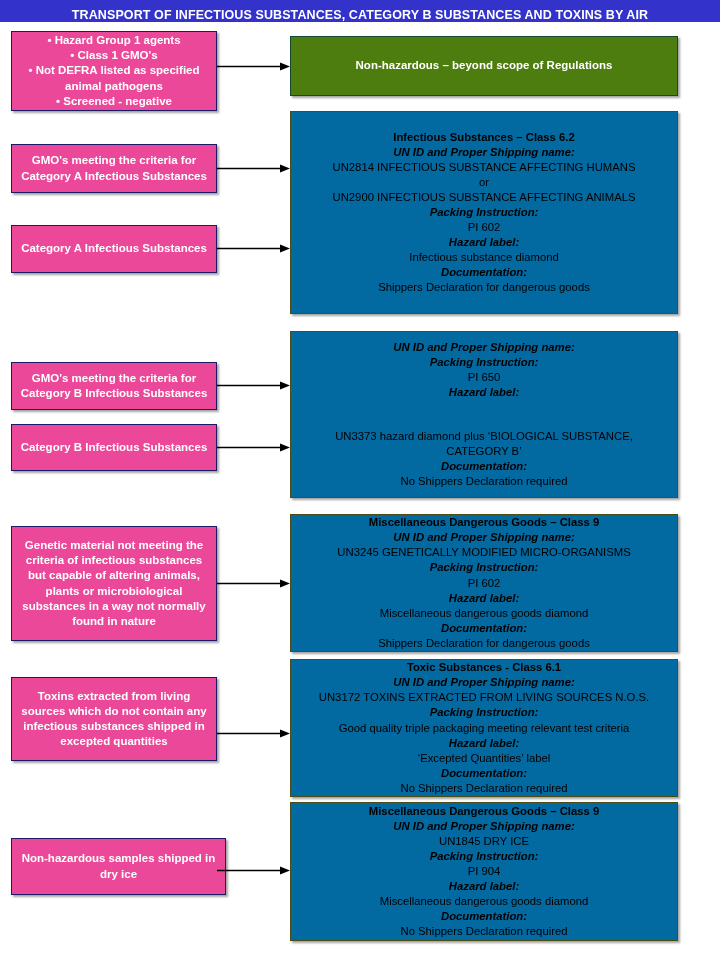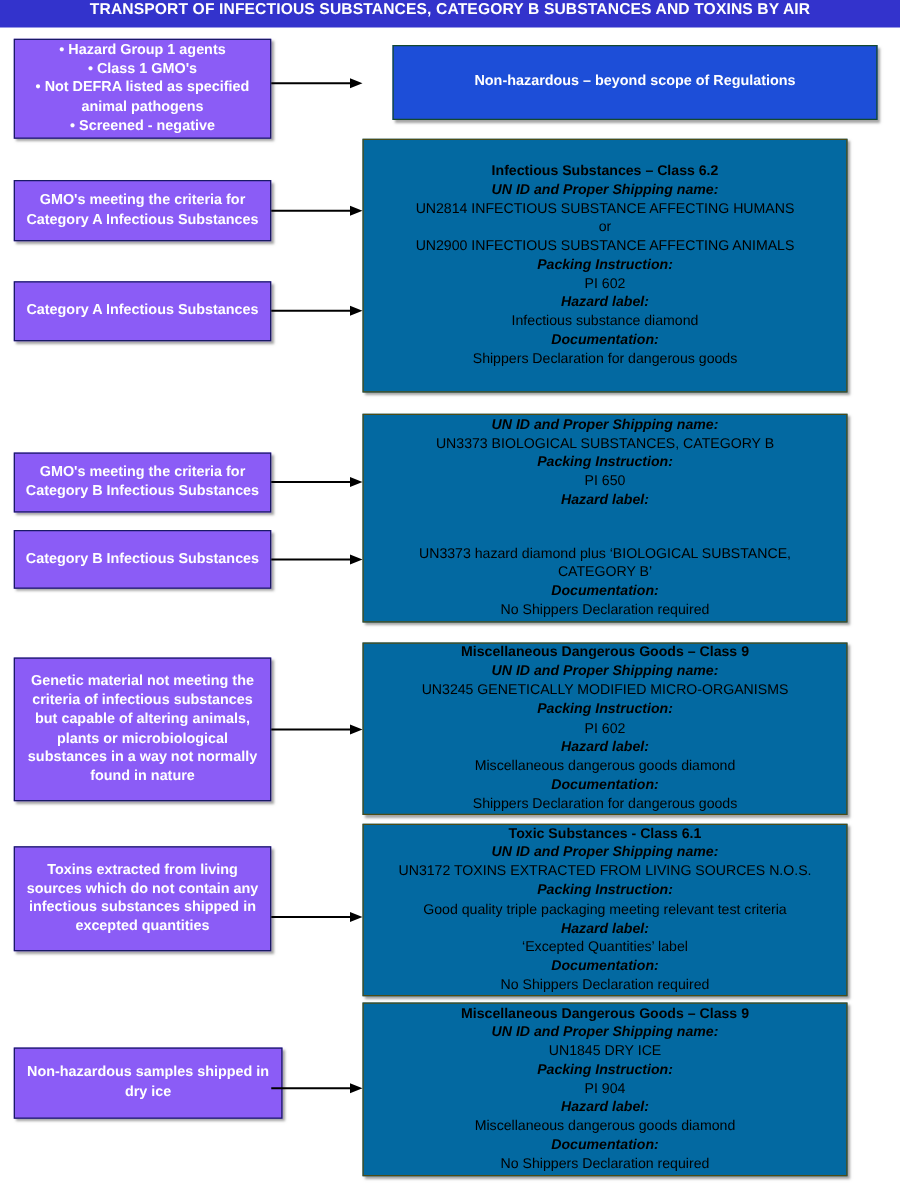--- a/index.html
+++ b/index.html
@@ -17,21 +17,21 @@
 
   
   #title-bar {
     position: absolute;
     left: 0;
     top: 0;
     width: 720px;
     height: 22px;
     background: #3333cc;
     display: flex;
-    align-items: flex-start;
+    align-items: flex-end;
     justify-content: center;
   }
   #title-bar .title-text {
     color: #ffffff;
     font-size: 12.5px;
     font-weight: bold;
     letter-spacing: 0.1px;
     white-space: nowrap;
   }
 
@@ -39,40 +39,39 @@
   .node {
     position: absolute;
     box-sizing: border-box;
     display: flex;
     align-items: center;
     justify-content: center;
     text-align: center;
   }
 
   .node-blue {
-    background: #8b5cf6;
+    background: #ec4899;
     border: 1px solid #1a1a66;
     box-shadow: 2px 2px 2px rgba(90,90,90,0.55);
     color: #ffffff;
     font-weight: bold;
     font-size: 11.5px;
     line-height: 1.32;
     padding: 3px 6px;
   }
 
   .node-green {
-    background: #1d4ed8;
+    background: #4d7c0f;
     border: 1px solid #14492f;
     box-shadow: 2px 2px 2px rgba(90,90,90,0.55);
     color: #ffffff;
     font-weight: bold;
     font-size: 11.5px;
     line-height: 1.32;
     padding: 3px 8px;
-    margin-left: 24px;
   }
 
   .node-yellow {
     background: #0369a1;
     border: 1px solid #4c4c16;
     box-shadow: 2px 2px 2px rgba(90,90,90,0.55);
     color: #000000;
     font-size: 11.3px;
     line-height: 1.33;
     padding: 4px 6px;
@@ -177,21 +176,20 @@
   <span class="ln sub">Packing Instruction:</span>
   <span class="ln">PI 602</span>
   <span class="ln sub">Hazard label:</span>
   <span class="ln">Infectious substance diamond</span>
   <span class="ln sub">Documentation:</span>
   <span class="ln">Shippers Declaration for dangerous goods</span>
 </div>
 
 <div class="node node-yellow" style="left:290px; top:331px; width:388px; height:167px;">
   <span class="ln sub">UN ID and Proper Shipping name:</span>
-  <span class="ln">UN3373 BIOLOGICAL SUBSTANCES, CATEGORY B</span>
   <span class="ln sub">Packing Instruction:</span>
   <span class="ln">PI 650</span>
   <span class="ln sub">Hazard label:</span>
   <span class="ln wrap" style="max-width:340px;margin-top:28px;">UN3373 hazard diamond plus ‘BIOLOGICAL SUBSTANCE, CATEGORY B’</span>
   <span class="ln sub">Documentation:</span>
   <span class="ln">No Shippers Declaration required</span>
 </div>
 
 <div class="node node-yellow" style="left:290px; top:514px; width:388px; height:138px;">
   <span class="ln hdr">Miscellaneous Dangerous Goods – Class 9</span>

